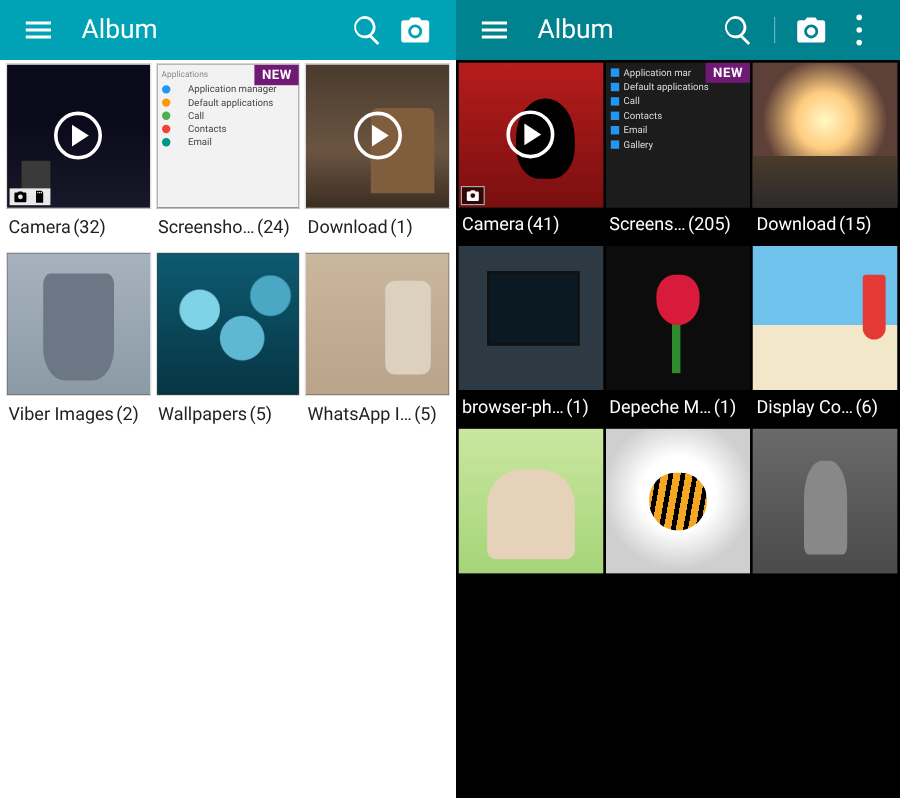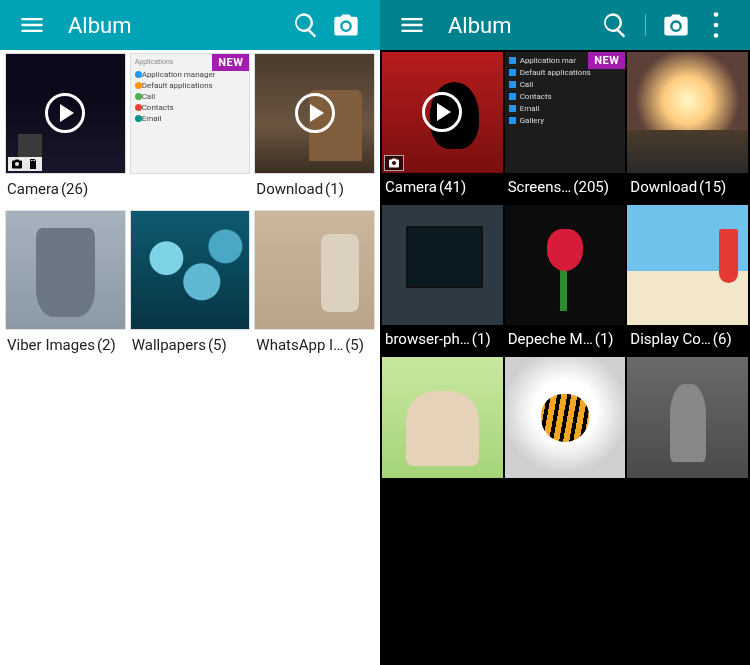--- a/index.html
+++ b/index.html
@@ -69,21 +69,21 @@
 
     
     .night-scene { background: linear-gradient(#0a0a1a 0%, #0a0a1a 40%, #18182a 100%); width: 100%; height: 100%; position: absolute; }
     .night-scene::after { content:''; position:absolute; left:10%; bottom:8%; width:20%; height:25%; background:#3a3a3a; }
 
     .settings-list {
       position:absolute; inset:0; background:#f2f2f2; font-size:8px; color:#444;
       padding:4px 4px 0 4px; display:flex; flex-direction:column; gap:2px;
     }
     .settings-list .hdr { font-size:7px; color:#888; margin-bottom:2px; }
-    .settings-list .row { display:flex; align-items:center; gap:0; }
+    .settings-list .row { display:flex; align-items:center; gap:15px; }
     .dot { width:7px; height:7px; border-radius:50%; background:#2196F3; flex:0 0 auto; }
     .dot.orange{background:#FF9800;} .dot.green{background:#4CAF50;}
     .dot.red{background:#F44336;} .dot.teal{background:#009688;}
 
     .settings-dark {
       position:absolute; inset:0; background:#1c1c1c; font-size:8px; color:#ddd;
       padding:4px; display:flex; flex-direction:column; gap:3px;
     }
     .settings-dark .rowd { display:flex; align-items:center; gap:4px; }
     .sq { width:7px; height:7px; background:#2196F3; flex:0 0 auto; }
@@ -146,21 +146,21 @@
       position:absolute; left:50%; top:50%; transform:translate(-50%,-50%);
       width:40px; height:40px; border:3px solid #fff; border-radius:50%;
       display:flex; align-items:center; justify-content:center;
     }
     .play-badge::after{
       content:''; display:block; width:0; height:0;
       border-left:14px solid #fff; border-top:9px solid transparent; border-bottom:9px solid transparent;
       margin-left:4px;
     }
     .new-badge {
-      position:absolute; top:0; right:0; background:#a21caf; color:#fff;
+      position:absolute; top:0; right:0; background:#701a75; color:#fff;
       font-size:11px; font-weight:700; padding:2px 6px; letter-spacing:0.5px;
     }
     .cam-badge {
       position:absolute; left:2px; bottom:2px; display:flex; gap:2px;
       align-items:center; background:rgba(255,255,255,0.9); padding:1px 2px;
     }
     .cam-badge .mini { width:14px; height:12px; }
     .panel-right .cam-badge { background:rgba(0,0,0,0.6); border:1px solid #aaa; }
   </style>
 </head>
@@ -197,21 +197,21 @@
             <svg class="mini" viewBox="0 0 24 24">
               <path fill="#000" d="M9 3l-1.5 2H4a2 2 0 00-2 2v12a2 2 0 002 2h16a2 2 0 002-2V7a2 2 0 00-2-2h-3.5L15 3H9zm3 5a4 4 0 110 8 4 4 0 010-8z"></path>
             </svg>
             <svg class="mini" viewBox="0 0 24 24">
               <path fill="#000" d="M6 2h9l3 3v17H6V2zm2 2v2h2V4H8zm3 0v2h2V4h-2zm3 0v2h2V4h-2z"></path>
             </svg>
           </div>
         </div>
         <div class="caption">
           <span class="name">Camera</span>
-          <span class="count"> (26)</span>
+          <span class="count"> (32)</span>
         </div>
       </div>
       <div class="tile">
         <div class="thumb">
           <div class="settings-list">
             <div class="hdr">Applications</div>
             <div class="row">
               <span class="dot "></span>
               <span>Application manager</span>
             </div>
@@ -226,20 +226,24 @@
             <div class="row">
               <span class="dot red"></span>
               <span>Contacts</span>
             </div>
             <div class="row">
               <span class="dot teal"></span>
               <span>Email</span>
             </div>
           </div>
           <div class="new-badge">NEW</div>
+        </div>
+        <div class="caption">
+          <span class="name">Screensho…</span>
+          <span class="count"> (24)</span>
         </div>
       </div>
       <div class="tile">
         <div class="thumb">
           <div class="living-room" style="position: absolute; inset: 0px;"></div>
           <div class="play-badge"></div>
         </div>
         <div class="caption">
           <span class="name">Download</span>
           <span class="count"> (1)</span>

